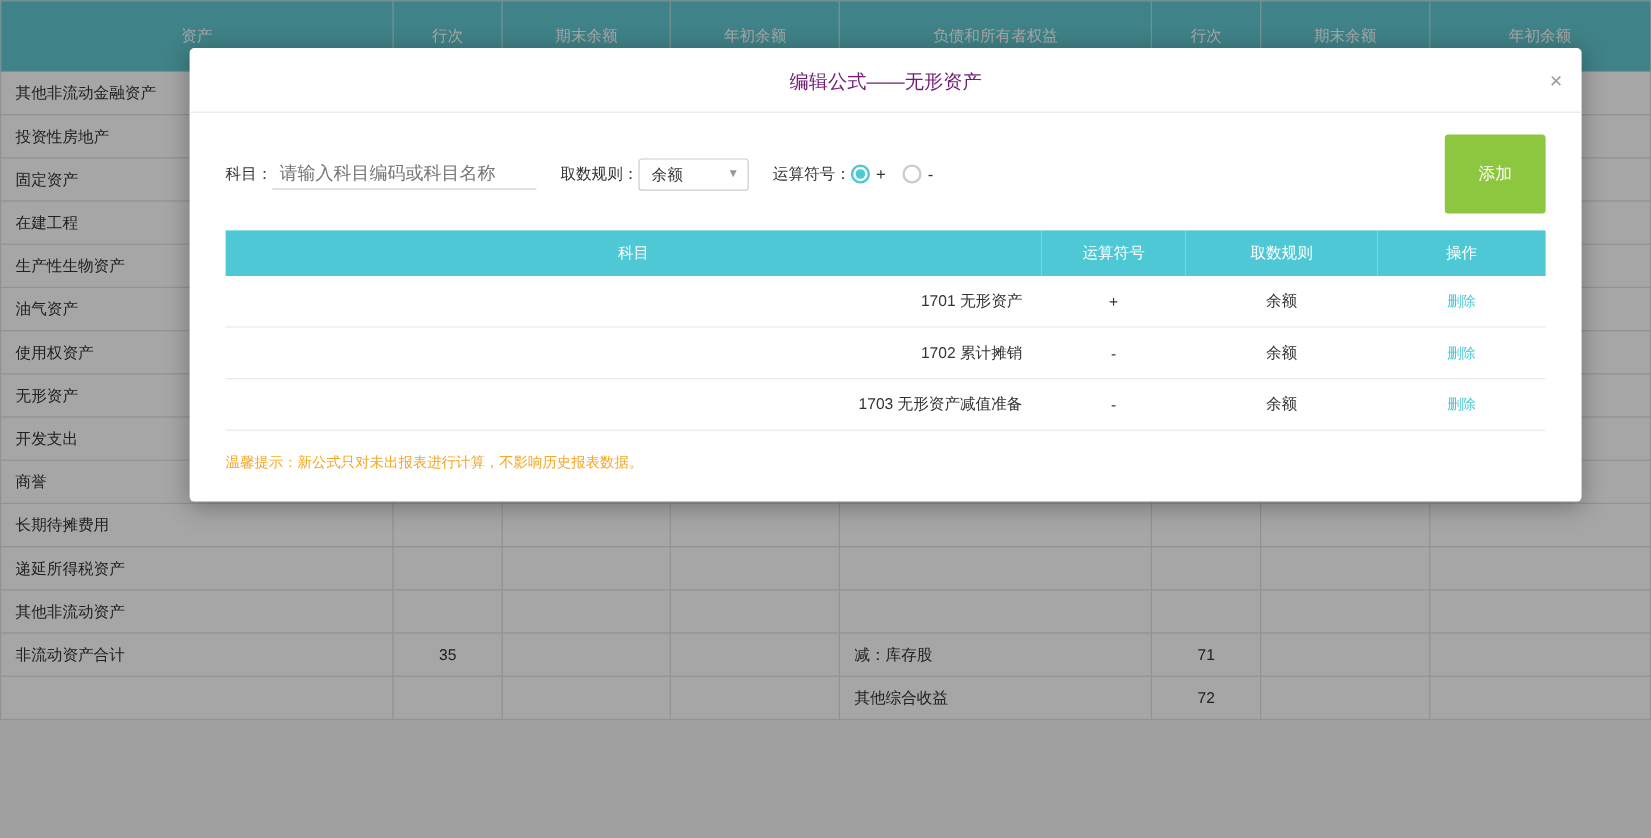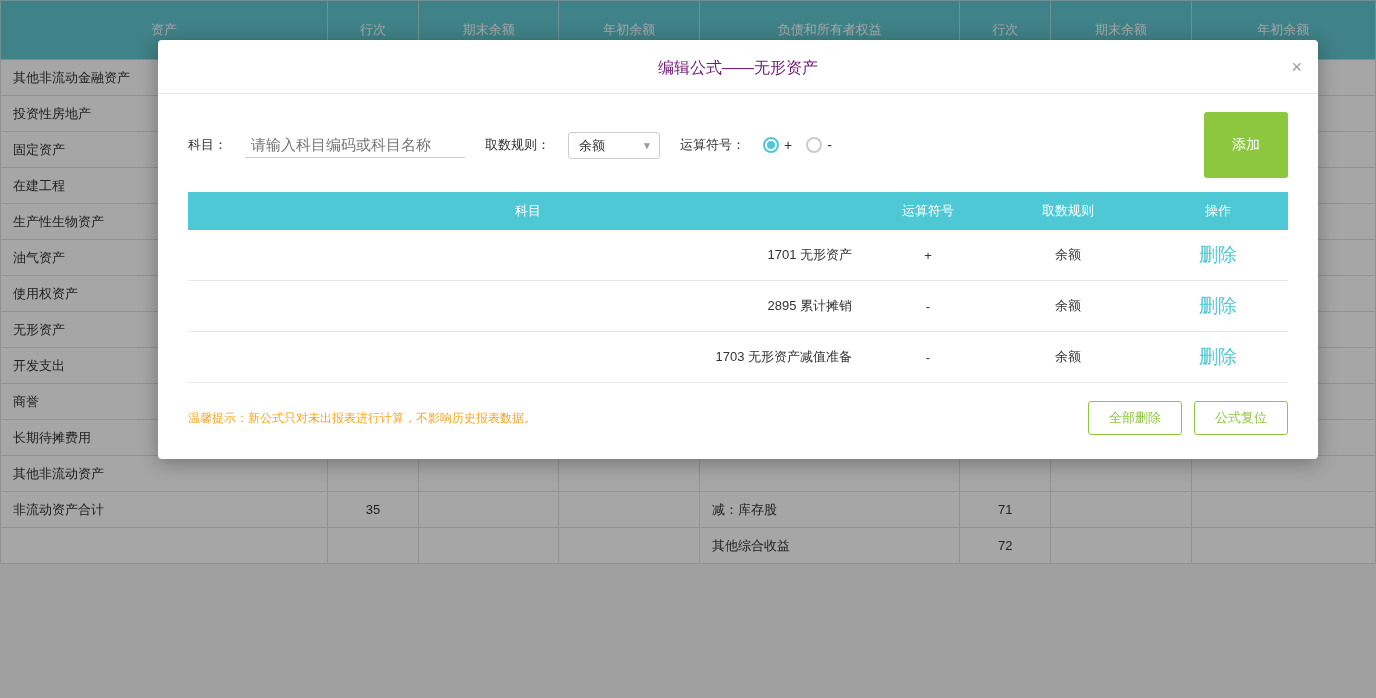--- a/index.html
+++ b/index.html
@@ -123,21 +123,21 @@
       padding: 4px 6px;
       font-size: 15px;
       color: #999;
       width: 220px;
       background: transparent;
     }
 
     .form-group {
       display: flex;
       align-items: center;
-      gap: 18px;
+      gap: 0;
     }
 
     .form-select-wrapper {
       position: relative;
       display: flex;
       align-items: center;
     }
 
     .form-select {
       border: 1px solid #ccc;
@@ -253,21 +253,21 @@
     }
 
     .data-table tbody td.subject-cell {
       text-align: right;
     }
 
     .delete-link {
       color: #4dc8d4;
       cursor: pointer;
       text-decoration: none;
-      font-size: 19px;
+      font-size: 12px;
     }
 
     
     .modal-footer {
       display: flex;
       align-items: center;
       justify-content: space-between;
       padding: 18px 30px 0;
     }
 
@@ -413,20 +413,30 @@
     <td class="left-label">长期待摊费用</td>
     <td></td>
     <td></td>
     <td></td>
     <td class="left-label"></td>
     <td></td>
     <td></td>
     <td></td>
   </tr>
         <tr>
+    <td class="left-label">递延所得税资产</td>
+    <td></td>
+    <td></td>
+    <td></td>
+    <td class="left-label"></td>
+    <td></td>
+    <td></td>
+    <td></td>
+  </tr>
+        <tr>
     <td class="left-label">其他非流动资产</td>
     <td></td>
     <td></td>
     <td></td>
     <td class="left-label"></td>
     <td></td>
     <td></td>
     <td></td>
   </tr>
         <tr>
@@ -509,35 +519,31 @@
         </tr>
       </thead>
       <tbody id="formula-tbody">
       <tr>
     <td class="subject-cell">1701 无形资产</td>
     <td>+</td>
     <td>余额</td>
     <td><a class="delete-link">删除</a></td>
   </tr>
           <tr>
-    <td class="subject-cell">2895 累计摊销</td>
+    <td class="subject-cell">1702 累计摊销</td>
     <td>-</td>
     <td>余额</td>
     <td><a class="delete-link">删除</a></td>
   </tr>
           <tr>
     <td class="subject-cell">1703 无形资产减值准备</td>
     <td>-</td>
     <td>余额</td>
     <td><a class="delete-link">删除</a></td>
   </tr>
         </tbody>
     </table>
   </div>
 
   <div class="modal-footer">
     <span class="footer-tip">温馨提示：新公式只对未出报表进行计算，不影响历史报表数据。</span>
-    <div class="footer-btns">
-      <button class="btn-outline">全部删除</button>
-      <button class="btn-outline">公式复位</button>
-    </div>
   </div>
 </div>
 
 </body></html>

